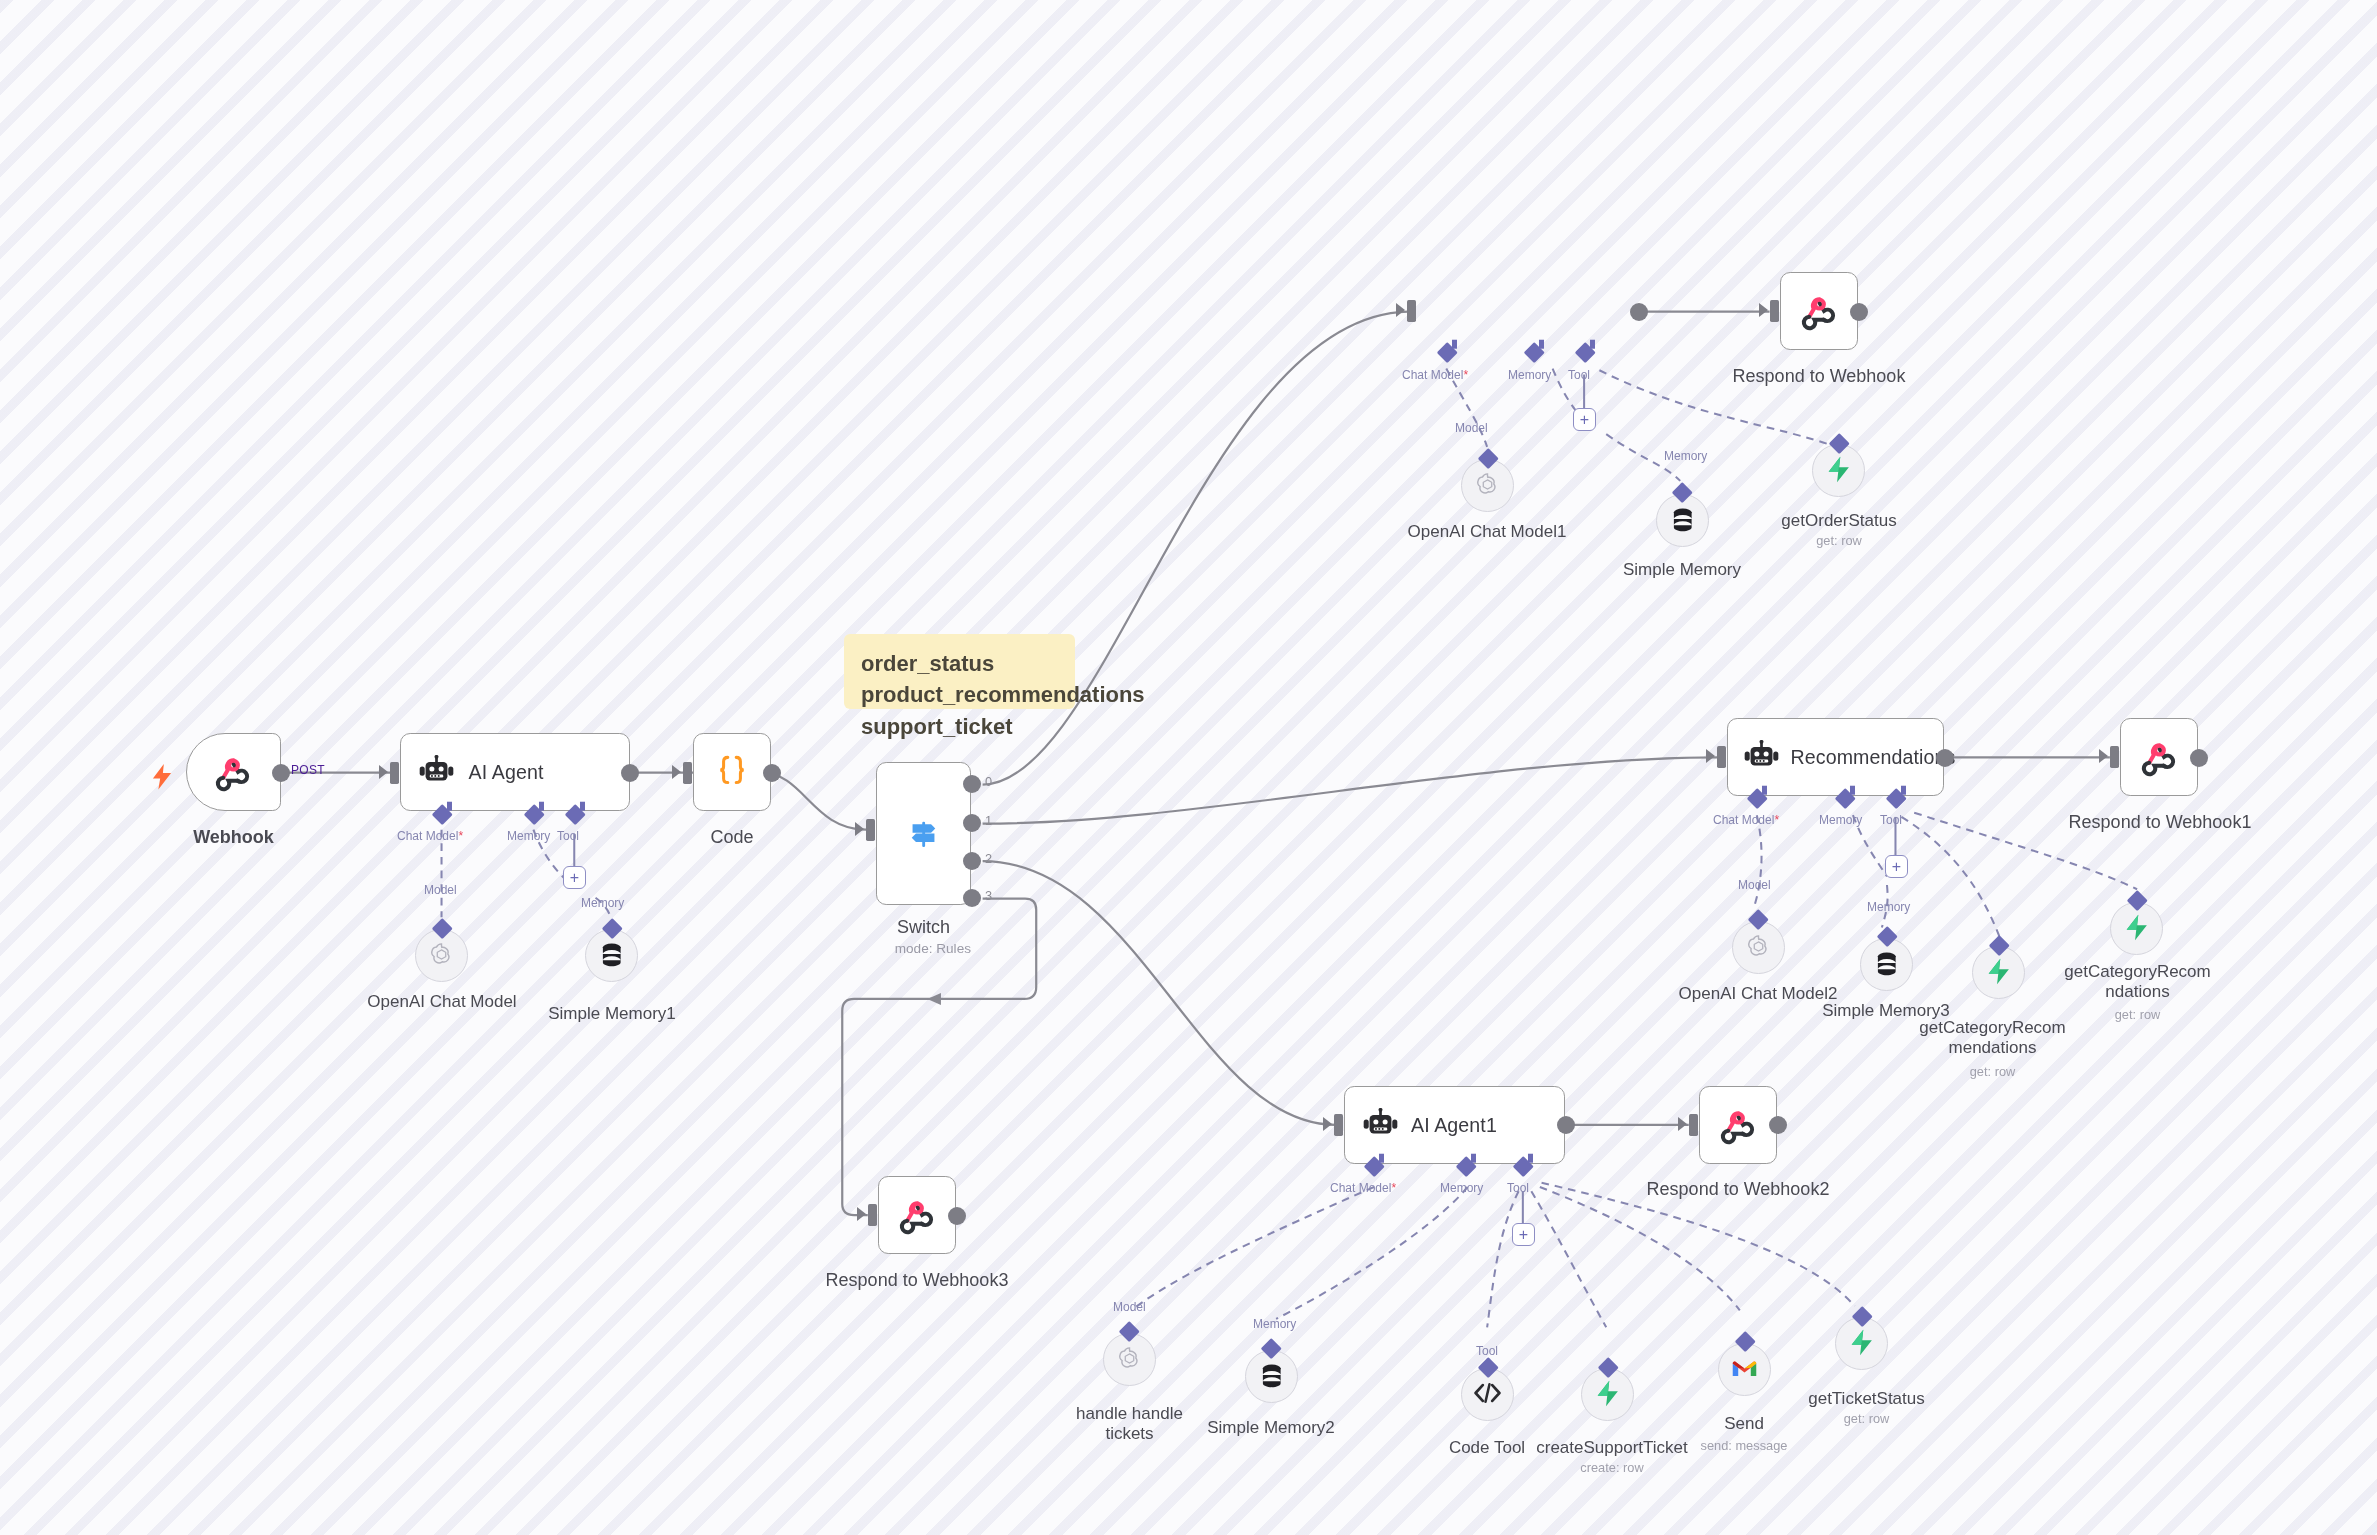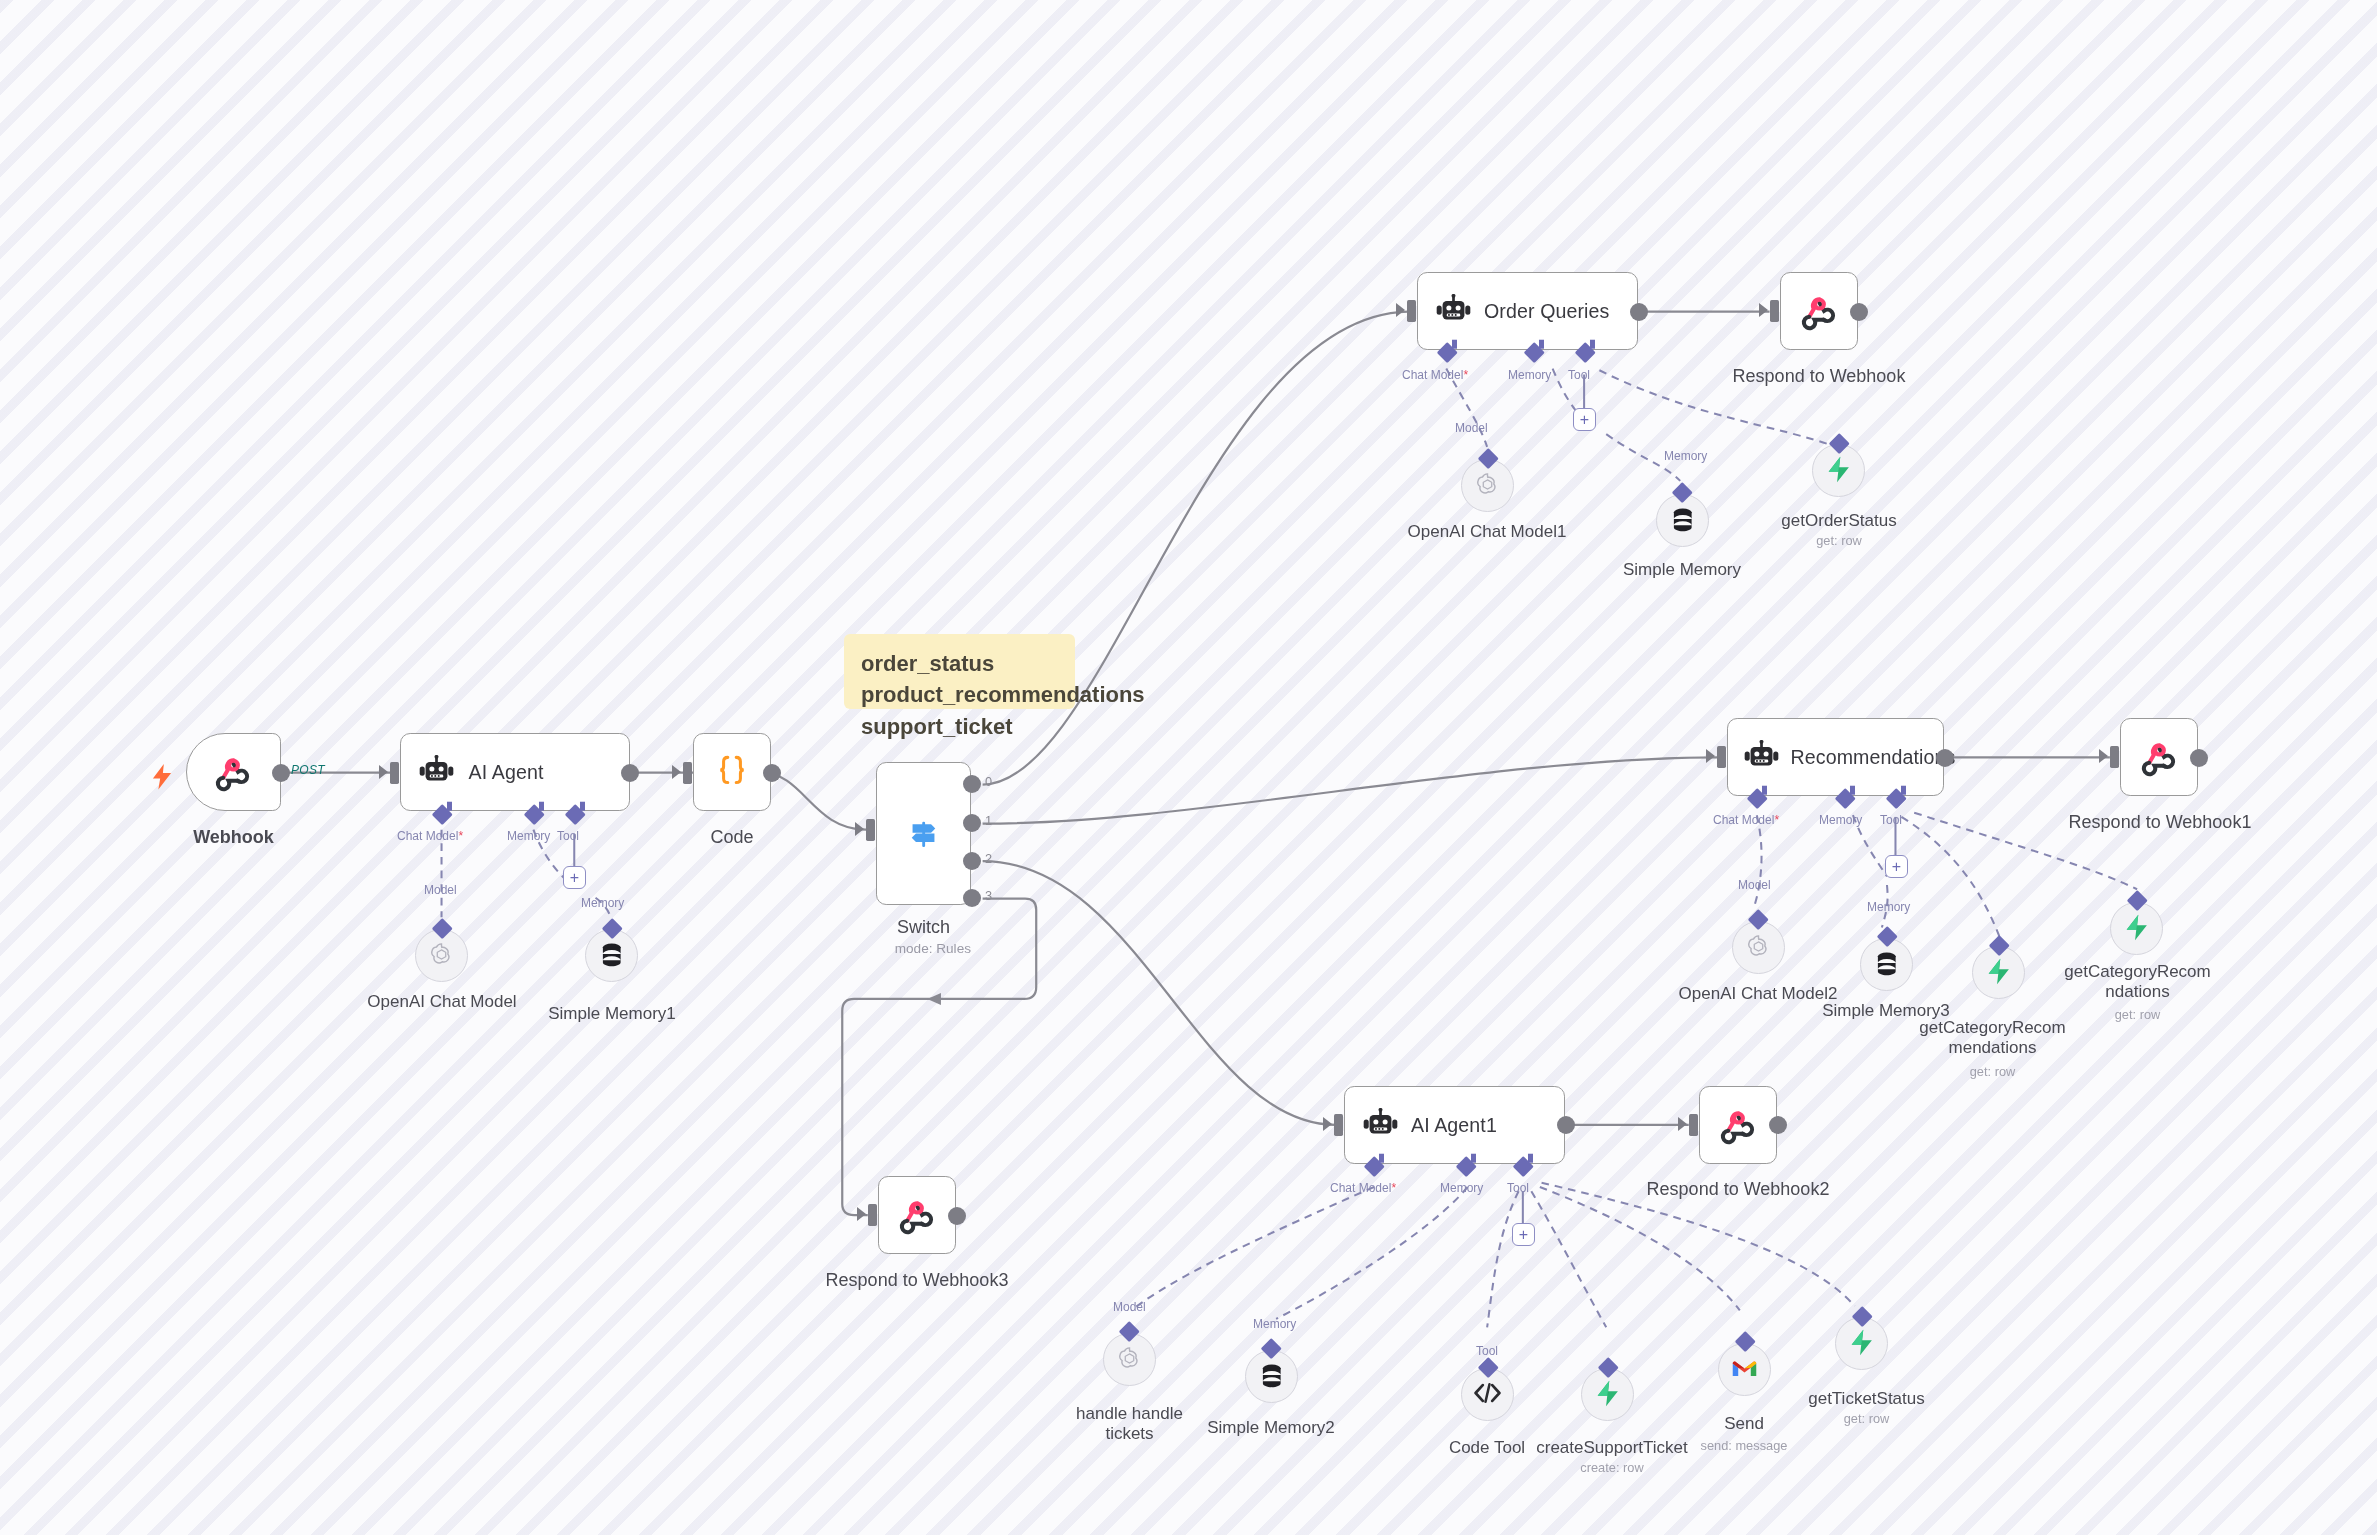--- a/index.html
+++ b/index.html
@@ -97,23 +97,22 @@
     position:absolute; z-index:6;
     font-size:12px; color:#8686b0; white-space:nowrap;
   }
   .conn-label .req { color:#e8485c; }
   .out-index {
     position:absolute; z-index:6;
     font-size:12.8px; color:#8a8a92;
   }
   .edge-label {
     position:absolute; z-index:6;
-    font-size:12px; color:#0f766e; background:rgba(251,251,253,.0);
+    font-size:12px; color:#4c1d95; background:rgba(251,251,253,.0);
     letter-spacing:0.3px;
-    font-style:italic;
   }
 
   
   .add-btn {
     position:absolute; z-index:7;
     width:23px; height:23px;
     border:1.7px solid #8e8ec4; border-radius:6px;
     background:#fff;
     display:flex; align-items:center; justify-content:center;
     color:#6b6bb5; font-size:16px; line-height:1;
@@ -329,38 +328,20 @@
   <div class="out-index" style="left:985px; top:774px;">0</div>
   <div class="port-out" style="left:963px; top:814px;"></div>
   <div class="out-index" style="left:985px; top:813px;">1</div>
   <div class="port-out" style="left:963px; top:852px;"></div>
   <div class="out-index" style="left:985px; top:851px;">2</div>
   <div class="port-out" style="left:963px; top:889px;"></div>
   <div class="out-index" style="left:985px; top:888px;">3</div>
   <div class="nd-label" style="left:876px; top:917px; width:95px;">Switch</div>
   <div class="nd-sublabel" style="left:876px; top:941px; width:95px;">mode: Rules</div>
 
-  <div class="node" style="left:1417px; top:272px; width:221px; height:78px;">
-    <span class="nd-icon" style="margin:0 12px 0 17px;">
-      <svg width="37" height="34" viewBox="0 0 44 40">
-        <rect x="9" y="8" width="26" height="22" rx="5" fill="#2b2b2f"></rect>
-        <rect x="20.4" y="1.5" width="3.2" height="7" fill="#2b2b2f"></rect>
-        <circle cx="22" cy="2" r="2.4" fill="#2b2b2f"></circle>
-        <rect x="2" y="13.5" width="6" height="11" rx="3" fill="#2b2b2f"></rect>
-        <rect x="36" y="13.5" width="6" height="11" rx="3" fill="#2b2b2f"></rect>
-        <circle cx="16.5" cy="16.5" r="3" fill="#fff"></circle>
-          <circle cx="27.5" cy="16.5" r="3" fill="#fff"></circle>
-        <rect x="14" y="23" width="16" height="3.4" rx="1.4" fill="#fff"></rect>
-        <rect x="15.6" y="23.6" width="2" height="2.2" fill="#2b2b2f"></rect>
-        <rect x="19.6" y="23.6" width="2" height="2.2" fill="#2b2b2f"></rect>
-        <rect x="23.6" y="23.6" width="2" height="2.2" fill="#2b2b2f"></rect>
-      </svg>
-    </span>
-    <span class="nd-title">Order Queries</span>
-  </div>
   <div class="port-in" style="left:1407px; top:300px;"></div>
   <div class="port-out" style="left:1630px; top:303px;"></div>
 
   <div class="port-diamond stem" style="left:1440px; top:345px;"></div>
   <div class="conn-label" style="left:1402px; top:368px;">Chat Model<span class="req">*</span></div>
   <div class="port-diamond stem" style="left:1527px; top:345px;"></div>
   <div class="conn-label" style="left:1508px; top:368px;">Memory</div>
   <div class="port-diamond stem" style="left:1578px; top:345px;"></div>
   <div class="conn-label" style="left:1568px; top:368px;">Tool</div>
   <div class="add-btn" style="left:1573px; top:408px;">+</div>

